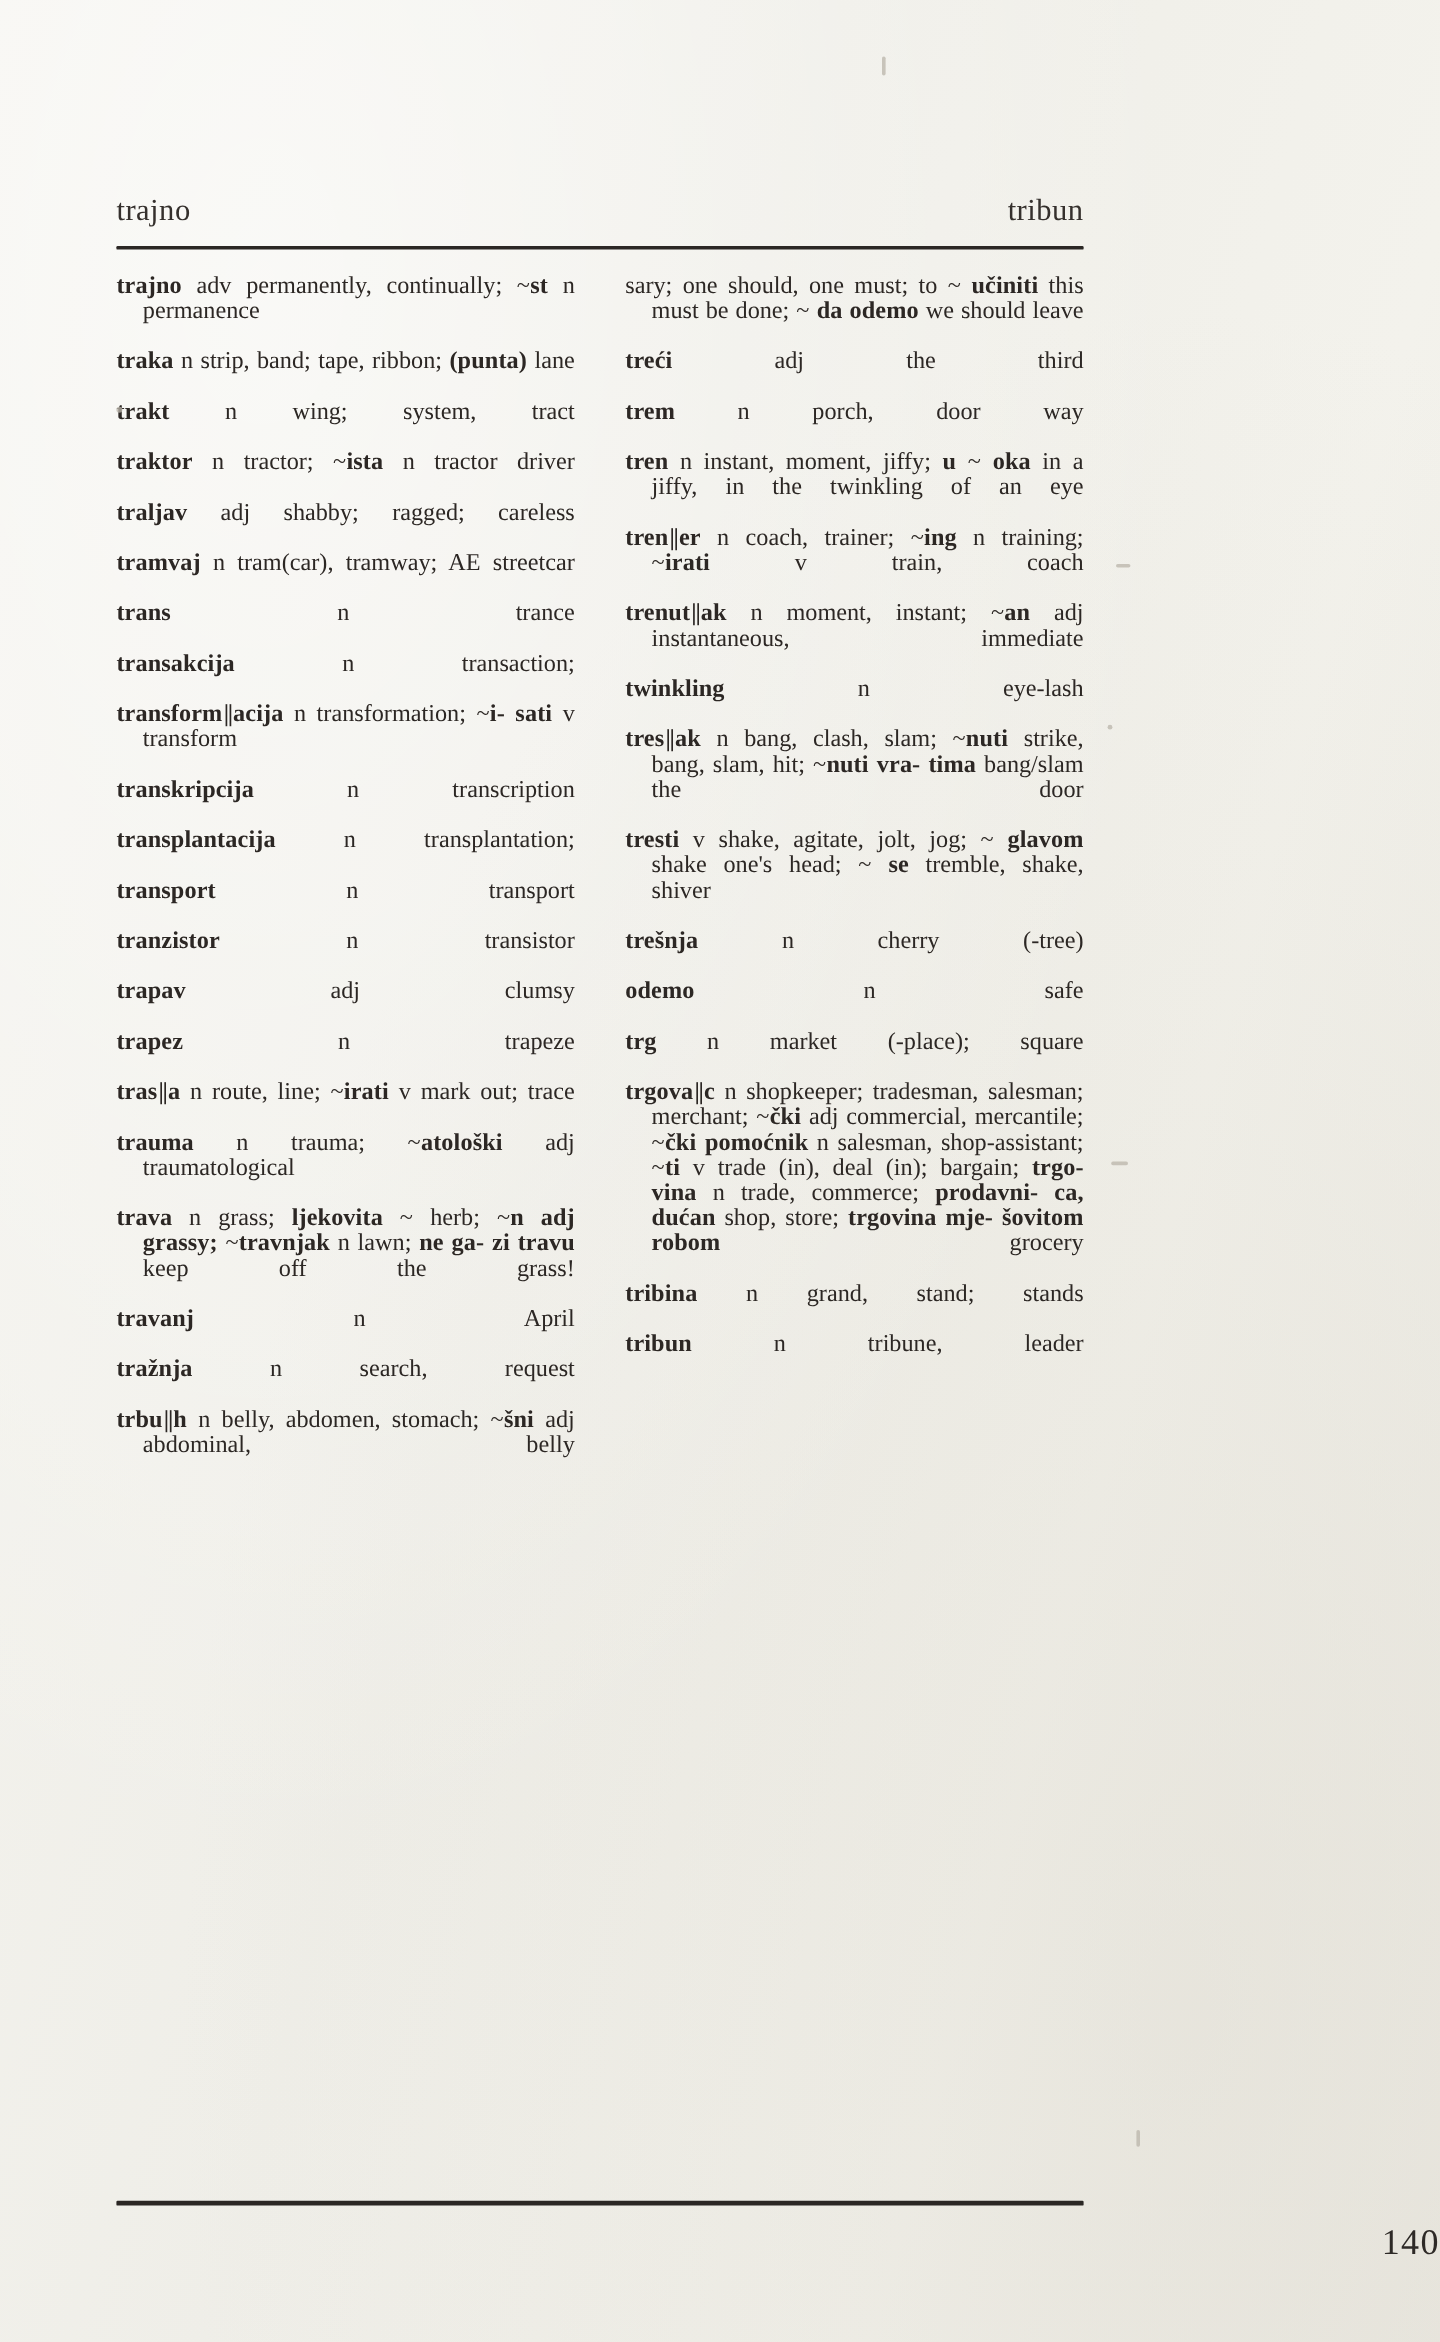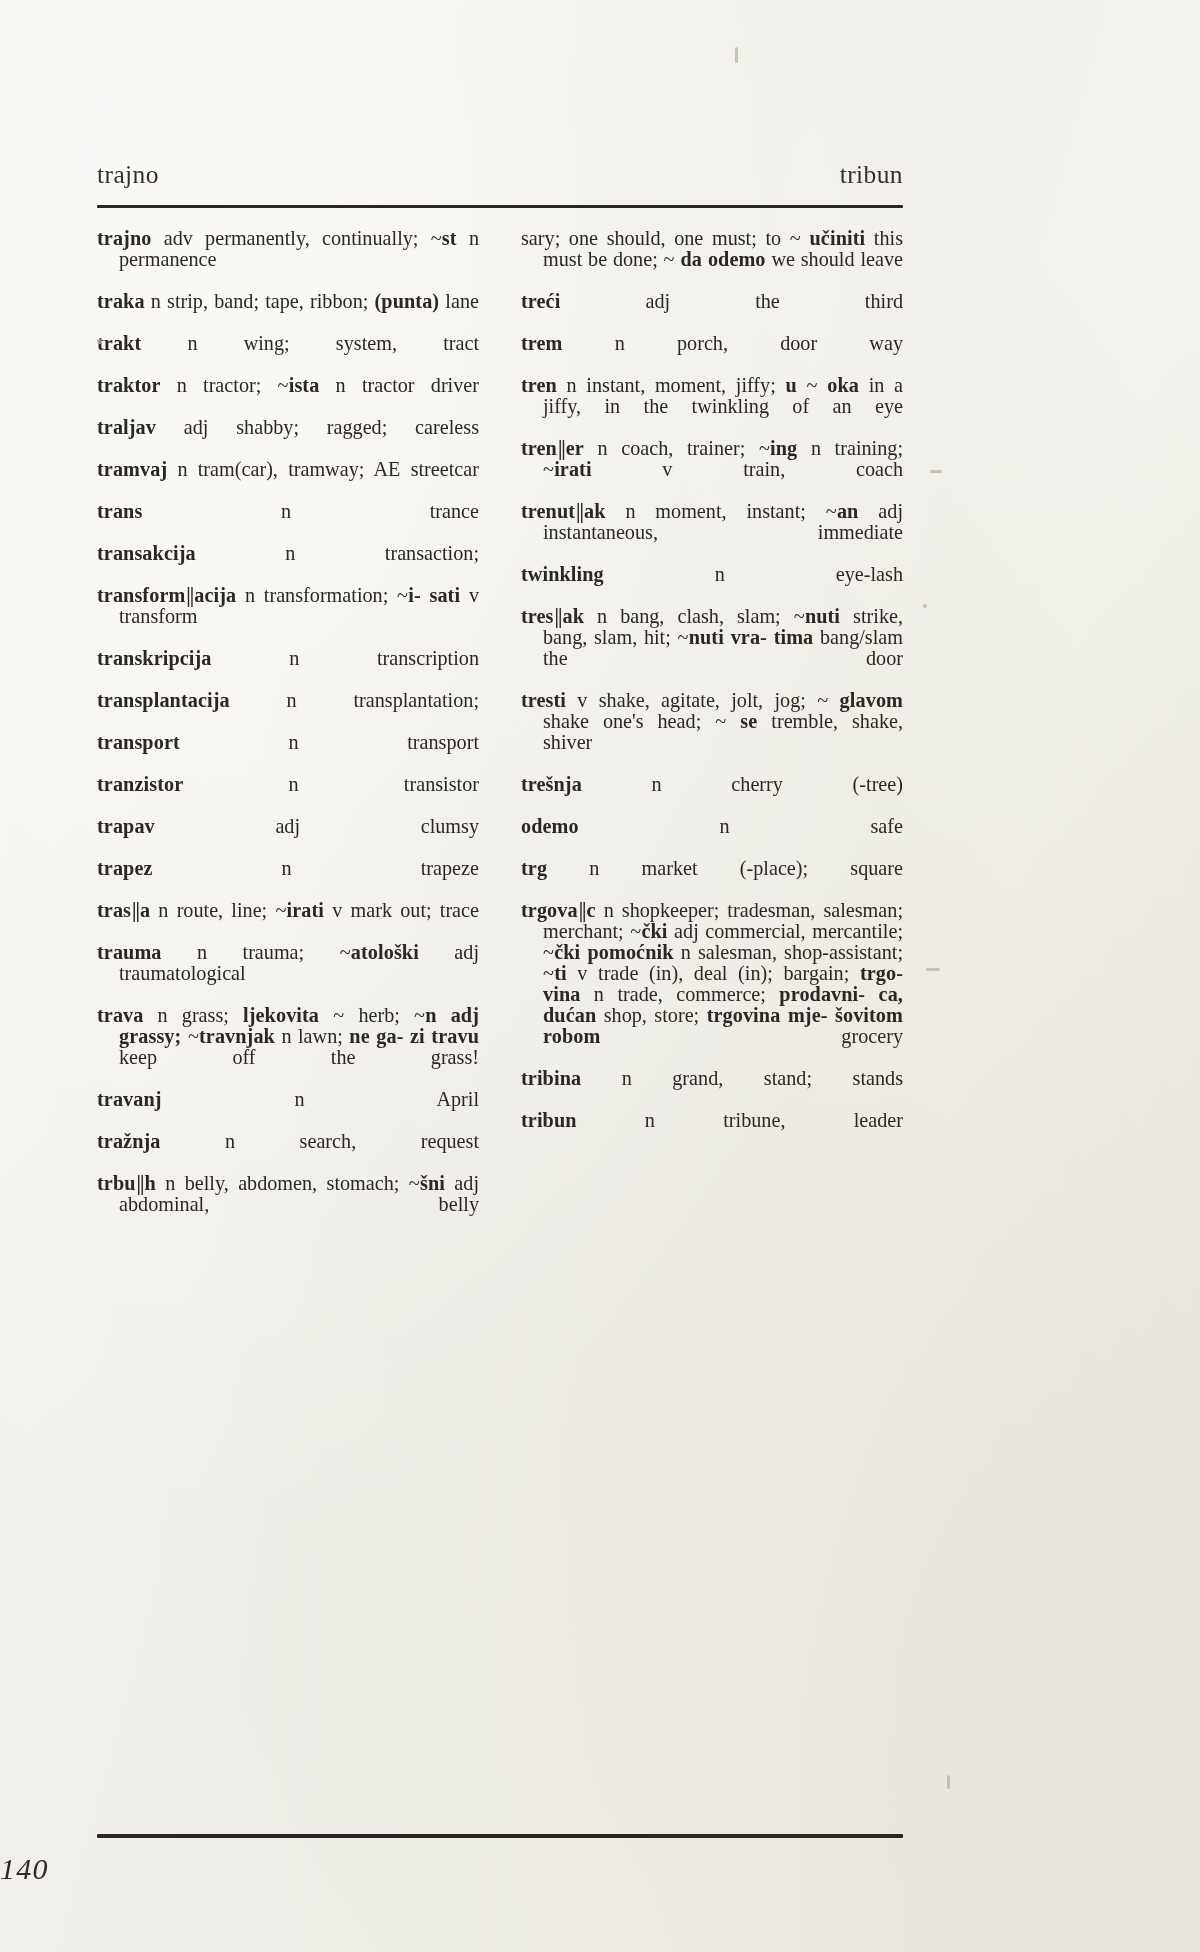--- a/index.html
+++ b/index.html
@@ -113,25 +113,24 @@
     display: inline-block;
     width: 100%;
   }
 
   
   .folio {
     position: absolute;
     left: 0;
     top: 1852px;
     width: 1200px;
-    text-align: left;
+    text-align: right;
     font-size: 30px;
     letter-spacing: 1.2px;
     color: #2e2a27;
-    font-style: italic;
   }
 
   
   .speck {
     position: absolute;
     background: #b9b4a9;
     opacity: 0.75;
     border-radius: 50%;
     pointer-events: none;
   }

